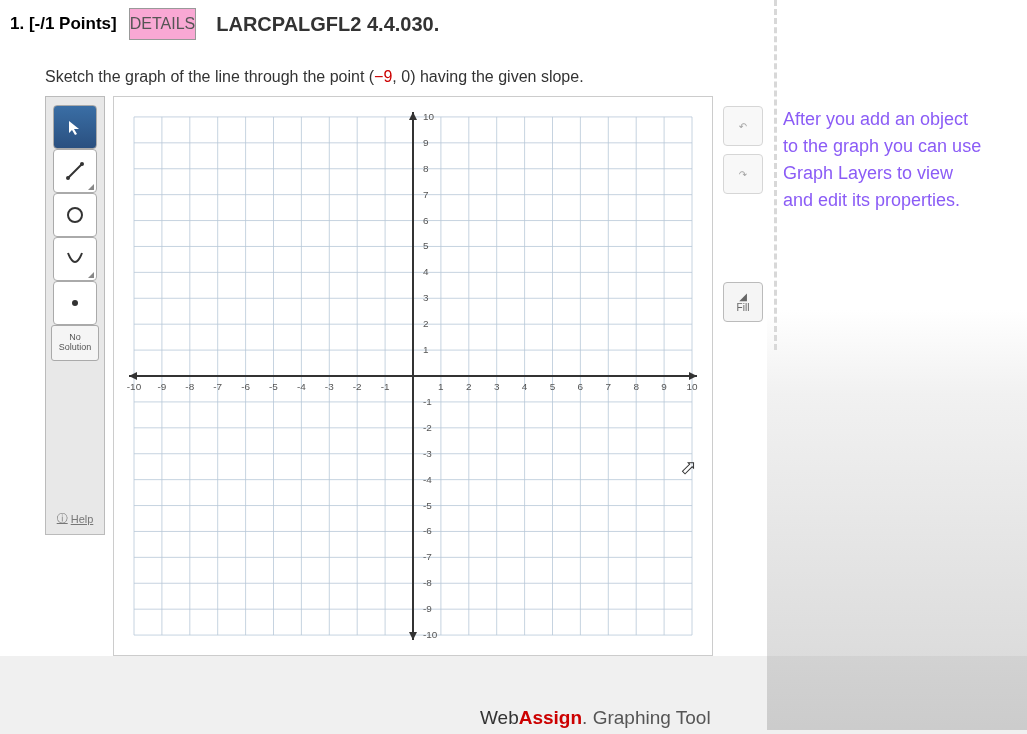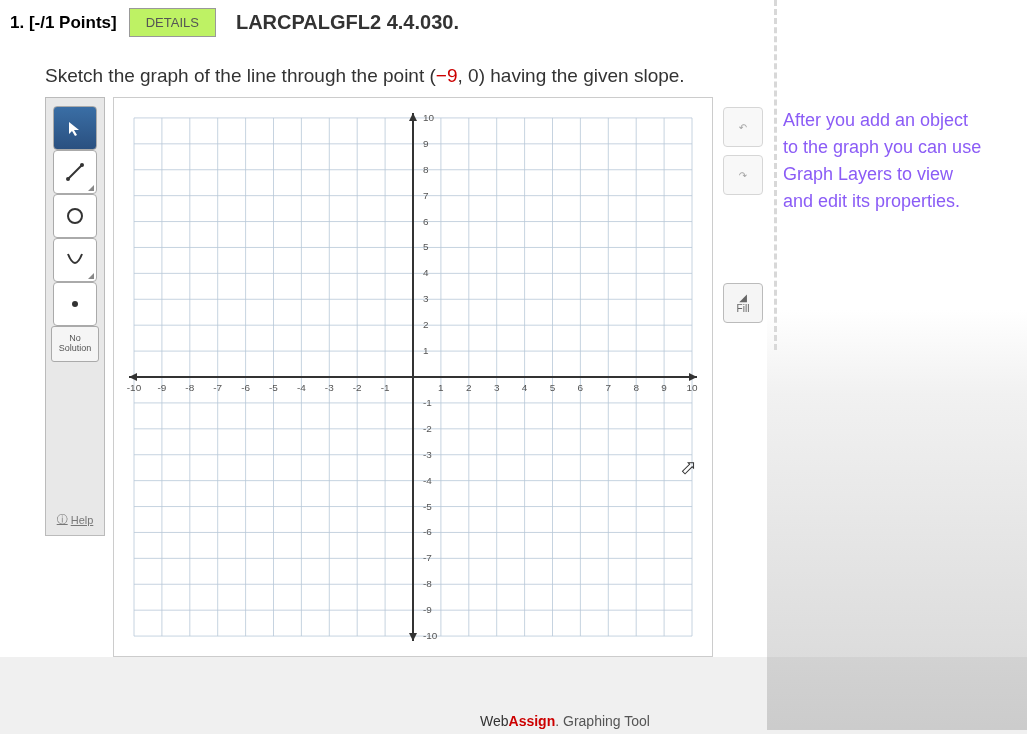--- a/index.html
+++ b/index.html
@@ -18,38 +18,38 @@
       gap: 12px;
       background: #fff;
     }
     .question-num {
       font-size: 17px;
       font-weight: bold;
       color: #000000;
     }
     .header-btn {
       border: 1px solid #999;
-      padding: 6px 16px;
-      background: #bef264;
-      font-size: 13px;
+      padding: 6px 0;
+      background: #f9a8d4;
+      font-size: 16px;
       color: #555;
       cursor: pointer;
     }
     .ref-code {
       font-size: 20px;
       font-weight: bold;
       color: #333;
       margin-left: 8px;
     }
     .question-body {
       padding: 20px 45px 10px 45px;
       background: #fff;
     }
     .question-text {
-      font-size: 19px;
+      font-size: 16px;
       color: #333;
     }
     .red { color: #c00; }
     .slope-text {
       font-size: 16px;
       color: #333;
       margin: 12px 0 10px 110px;
     }
     .slope-text em { font-style: italic; }
     .tool-area {
@@ -165,21 +165,21 @@
     }
     .layers-desc {
       font-size: 18px;
       color: #8b5cf6;
       line-height: 1.5;
     }
     .footer-brand {
       position: absolute;
       bottom: 5px;
       left: 480px;
-      font-size: 14px;
+      font-size: 19px;
       color: #555;
     }
     .footer-brand .assignA { color: #c00; font-weight: bold; }
     .footer-brand .web { color: #333; }
     .cursor-overlay {
       position: absolute;
       left: 680px;
       top: 455px;
       font-size: 20px;
       color: #333;

